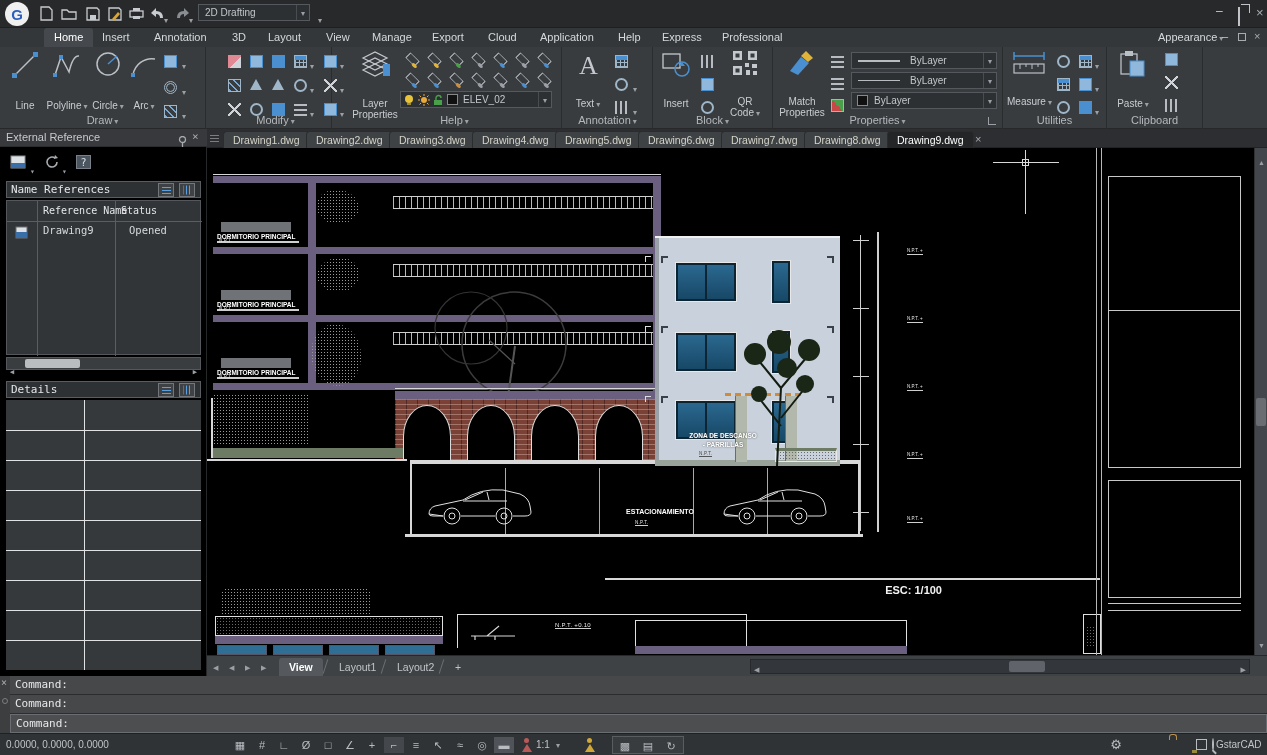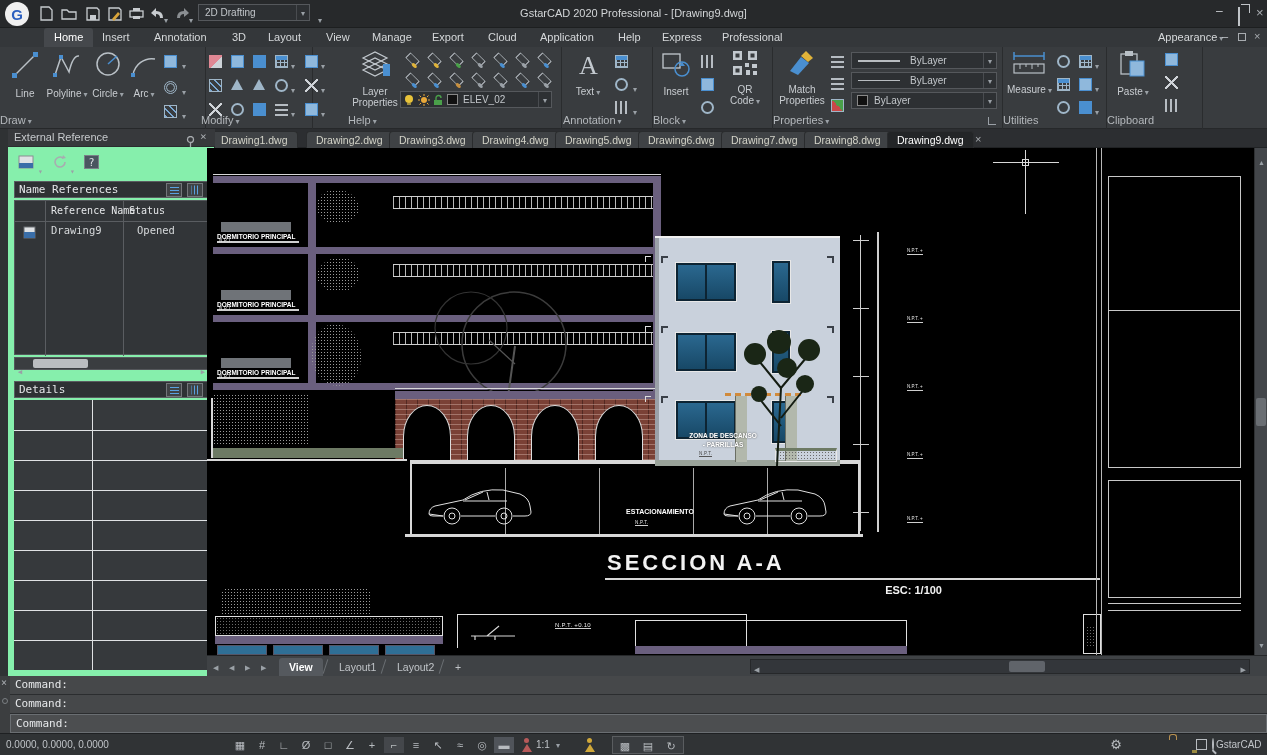--- a/index.html
+++ b/index.html
@@ -19,23 +19,23 @@
   .qa-ic{width:17px;height:17px;top:5px;display:flex;align-items:center;justify-content:center}
   .restore{width:9px;height:9px;border:1px solid #c0c4c8;position:relative}
   .restore::after{content:"";position:absolute;left:2px;top:-4px;width:8px;height:8px;border:1px solid #c0c4c8;border-bottom:none;border-left:none}
   
   #menubar{left:0;top:28px;width:1267px;height:19px;background:#34373a}
   .mtab{top:0;height:19px;line-height:19px;padding:0 10px;font-size:11px;color:#d6d9db}
   .mtab.active{background:#45484c;color:#fff;border-radius:3px 3px 0 0}
   
   #ribbon{left:0;top:47px;width:1267px;height:82px;background:#393c3f;border-bottom:1px solid #26282a}
   .panel{top:0;height:82px;border-right:1px solid #2a2c2e}
-  .pcap{bottom:1px;left:0;right:0;text-align:left;font-size:11px;color:#b4b8bc;height:15px;line-height:15px}
+  .pcap{bottom:1px;left:0;right:0;text-align:center;font-size:11px;color:#b4b8bc;height:15px;line-height:15px}
   .bigbtn{top:3px;text-align:center;color:#c9cdd1;font-size:10px;line-height:11px}
-  .bigbtn .bl{display:block;margin-top:6px}
+  .bigbtn .bl{display:block;margin-top:18px}
   .ric{position:absolute;width:13px;height:13px}
   .r-sq{background:#4a8fd0}
   .r-sq2{background:#8fb8dc;border:1px solid #4a8fd0}
   .r-ci{border:2px solid #9fb6c8;border-radius:50%}
   .r-do{border:3px double #9fb6c8;border-radius:50%}
   .r-er{background:linear-gradient(135deg,#e08894 55%,#cdd3d8 55%)}
   .r-ln{background:repeating-linear-gradient(0deg,#b6bcc2 0 2px,transparent 2px 5px)}
   .r-lnv{background:repeating-linear-gradient(90deg,#b6bcc2 0 2px,transparent 2px 5px)}
   .r-hx{background:repeating-linear-gradient(45deg,#7aa8d4 0 2px,transparent 2px 5px);border:1px solid #9fb6c8}
   .r-gr{background:linear-gradient(#4a8fd0 0 4px,transparent 4px),repeating-linear-gradient(90deg,#9fb6c8 0 1px,transparent 1px 4px),repeating-linear-gradient(0deg,#9fb6c8 0 1px,transparent 1px 4px);border:1px solid #9fb6c8}
@@ -43,21 +43,21 @@
   .r-tr{width:0!important;height:0!important;border-left:6px solid transparent;border-right:6px solid transparent;border-bottom:11px solid #9fb6c8}
   .r-lyr{border:1px solid #c3c9cf;transform:rotate(45deg) scaleY(.55)}
   .r-lyr::after{content:"";position:absolute;right:-3px;bottom:-3px;width:6px;height:6px;border-radius:50%;background:currentColor}
   .combo{background:#2d3033;border:1px solid #55585c;height:17px;font-size:10px;color:#c3c7cb;display:flex;align-items:center}
   .combo .ddbtn{margin-left:auto;width:13px;text-align:center;border-left:1px solid #494c50;height:100%;line-height:15px}
   
   #doctabs{left:207px;top:129px;width:1060px;height:19px;background:#2c2e31;border-bottom:1px solid #202224}
   .dtab{top:2px;height:17px;line-height:17px;padding:0 9px;font-size:10.5px;color:#d3d3c8;background:#3f4245;border-radius:4px 4px 0 0;border:1px solid #2a2c2e;border-bottom:none}
   .dtab.active{background:#232527;color:#fff}
   
-  #palette{left:8px;top:129px;width:207px;height:547px;background:#86efac;border-right:1px solid #26282a;font-family:"DejaVu Sans Mono",monospace}
+  #palette{left:0;top:129px;width:207px;height:547px;background:#000000;border-right:1px solid #26282a;font-family:"DejaVu Sans Mono",monospace}
   .sechead{background:#2e3134;border:1px solid #595c60;color:#e4e6e8;font-size:11px;height:17px;line-height:15px;padding-left:4px}
   .miniBtn{width:16px;height:14px;border:1px solid #73767a;background:#3f4245;display:flex;align-items:center;justify-content:center}
   .bluelines{width:9px;height:8px;background:repeating-linear-gradient(0deg,#5aa0e0 0 1px,transparent 1px 3px)}
   
   #cv{left:207px;top:148px;width:1060px;height:507px;background:#000;overflow:hidden}
   .wline{background:#d8d8d8}
   .purple{background:#6a5f7e}
   .speck{background-image:radial-gradient(#9a9a9a .8px,transparent .9px);background-size:3px 3px}
   .speckD{background-image:radial-gradient(#6a6a6a .8px,transparent .9px);background-size:3px 3px}
   .rail{background:repeating-linear-gradient(90deg,#b8b8b8 0 1px,transparent 1px 6px);border-top:1px solid #cfcfcf;border-bottom:1px solid #cfcfcf}
@@ -137,21 +137,20 @@
         <svg width="15" height="13">
           <path d="M2,11 Q2,4 9,4 L9,1 L14,6 L9,10 L9,7 Q5,7 5,11 Z" fill="#8a8e92"></path>
         </svg>
       </div>
     <span class="ab ddonly" style="left:189px;top:9px"></span>
     <div class="ab combo" style="left:198px;top:4px;width:112px">
       <span style="padding-left:6px">2D Drafting</span>
         <span class="ddbtn ddonly"></span>
     </div>
     <span class="ab ddonly" style="left:318px;top:9px"></span>
-    <div class="ab" style="left:0;right:0;top:7px;text-align:center;font-size:11px;color:#d2d5d7">GstarCAD 2020 Professional - [Drawing9.dwg]</div>
     <span class="ab ming" style="left:1216px;top:4px;font-size:12px"></span>
     <span class="ab" style="left:1238px;top:8px"><span class="restore"></span></span>
     <span class="ab xg" style="left:1256px;top:5px;font-size:13px"></span>
   </div>
 
   <div id="menubar" class="ab">
     <span class="ab mtab active" style="left:44px">Home</span>
     <span class="ab mtab" style="left:92px">Insert</span>
     <span class="ab mtab" style="left:144px">Annotation</span>
     <span class="ab mtab" style="left:222px">3D</span>
@@ -205,21 +204,21 @@
       </div>
       <b class="ric r-sq2" style="left:164px;top:8px"></b>
       <span class="ab ddonly" style="left:182px;top:8px"></span>
       <b class="ric r-do" style="left:164px;top:34px"></b>
       <span class="ab ddonly" style="left:182px;top:34px"></span>
       <b class="ric r-hx" style="left:164px;top:58px"></b>
       <span class="ab ddonly" style="left:182px;top:58px"></span>
       <div class="ab pcap dd">Draw</div>
     </div>
 
-    <div class="ab panel" style="left:201px;width:112px">
+    <div class="ab panel" style="left:220px;width:112px">
       <b class="ric r-er" style="left:8px;top:8px"></b>
       <b class="ric r-sq2" style="left:30px;top:8px"></b>
       <b class="ric r-sq" style="left:52px;top:8px"></b>
       <b class="ric r-gr" style="left:74px;top:8px"></b>
       <span class="ab ddonly" style="left:90px;top:8px"></span>
       <b class="ric r-sq2" style="left:104px;top:8px"></b>
       <span class="ab ddonly" style="left:120px;top:8px"></span>
       <b class="ric r-hx" style="left:8px;top:32px"></b>
       <b class="ric r-tr" style="left:30px;top:32px"></b>
       <b class="ric r-tr" style="left:52px;top:32px"></b>
@@ -408,21 +407,21 @@
       </div>
       <b class="ric r-sq2" style="left:58px;top:6px"></b>
       <b class="ric r-x" style="left:58px;top:29px"></b>
       <b class="ric r-lnv" style="left:58px;top:52px"></b>
       <div class="ab pcap">Clipboard</div>
     </div>
   </div>
 
   <div id="doctabs" class="ab">
     <span class="ab" style="left:3px;top:5px;width:9px;height:8px;background:repeating-linear-gradient(0deg,#7a7e82 0 1px,transparent 1px 3px)"></span>
-    <span class="ab dtab" style="left:4px">Drawing1.dwg</span>
+    <span class="ab dtab" style="left:16px">Drawing1.dwg</span>
     <span class="ab dtab" style="left:99px">Drawing2.dwg</span>
     <span class="ab dtab" style="left:182px">Drawing3.dwg</span>
     <span class="ab dtab" style="left:265px">Drawing4.dwg</span>
     <span class="ab dtab" style="left:348px">Drawing5.dwg</span>
     <span class="ab dtab" style="left:431px">Drawing6.dwg</span>
     <span class="ab dtab" style="left:514px">Drawing7.dwg</span>
     <span class="ab dtab" style="left:597px">Drawing8.dwg</span>
     <span class="ab dtab active" style="left:680px">Drawing9.dwg</span>
     <span class="ab xg" style="left:768px;top:4px;font-size:11px"></span>
   </div>
@@ -664,21 +663,20 @@
       <div class="ab" style="left:646px;top:296px;width:16px;height:1px;background: #cfcfcf"></div>
       <div class="ab" style="left:646px;top:364px;width:16px;height:1px;background:#cfcfcf"></div>
       <span class="ab dimlbl" style="left:700px;top:100px">N.P.T.  +</span>
       <span class="ab dimlbl" style="left:700px;top:168px">N.P.T.  +</span>
       <span class="ab dimlbl" style="left:700px;top:236px">N.P.T.  +</span>
       <span class="ab dimlbl" style="left:700px;top:304px">N.P.T.  +</span>
       <span class="ab dimlbl" style="left:700px;top:368px">N.P.T.  +</span>
     </div>
 
     
-    <span class="ab" style="left:400px;top:402px;font-size:22px;font-weight:bold;letter-spacing:3px;color:#f2f2f2">SECCION A-A</span>
     <div class="ab" style="left:398px;top:430px;width:495px;height:2px;background:#d8d8d8"></div>
     <span class="ab" style="left:640px;top:436px;width:95px;text-align:right;font-size:11px;font-weight:bold;color:#f2f2f2">ESC: 1/100</span>
 
     
     <div>
       <div class="ab speck" style="left:14px;top:440px;width:150px;height:30px;border-radius:8px"></div>
       <div class="ab speckD" style="left:8px;top:468px;width:228px;height:20px;border:1px solid #e0e0e0"></div>
       <div class="ab purple" style="left:8px;top:488px;width:228px;height:8px"></div>
       <div class="ab" style="left:10px;top:497px;width:50px;height:10px;background:#2f6f96;border:1px solid #556"></div>
       <div class="ab" style="left:66px;top:497px;width:50px;height:10px;background:#2f6f96;border:1px solid #556"></div>

